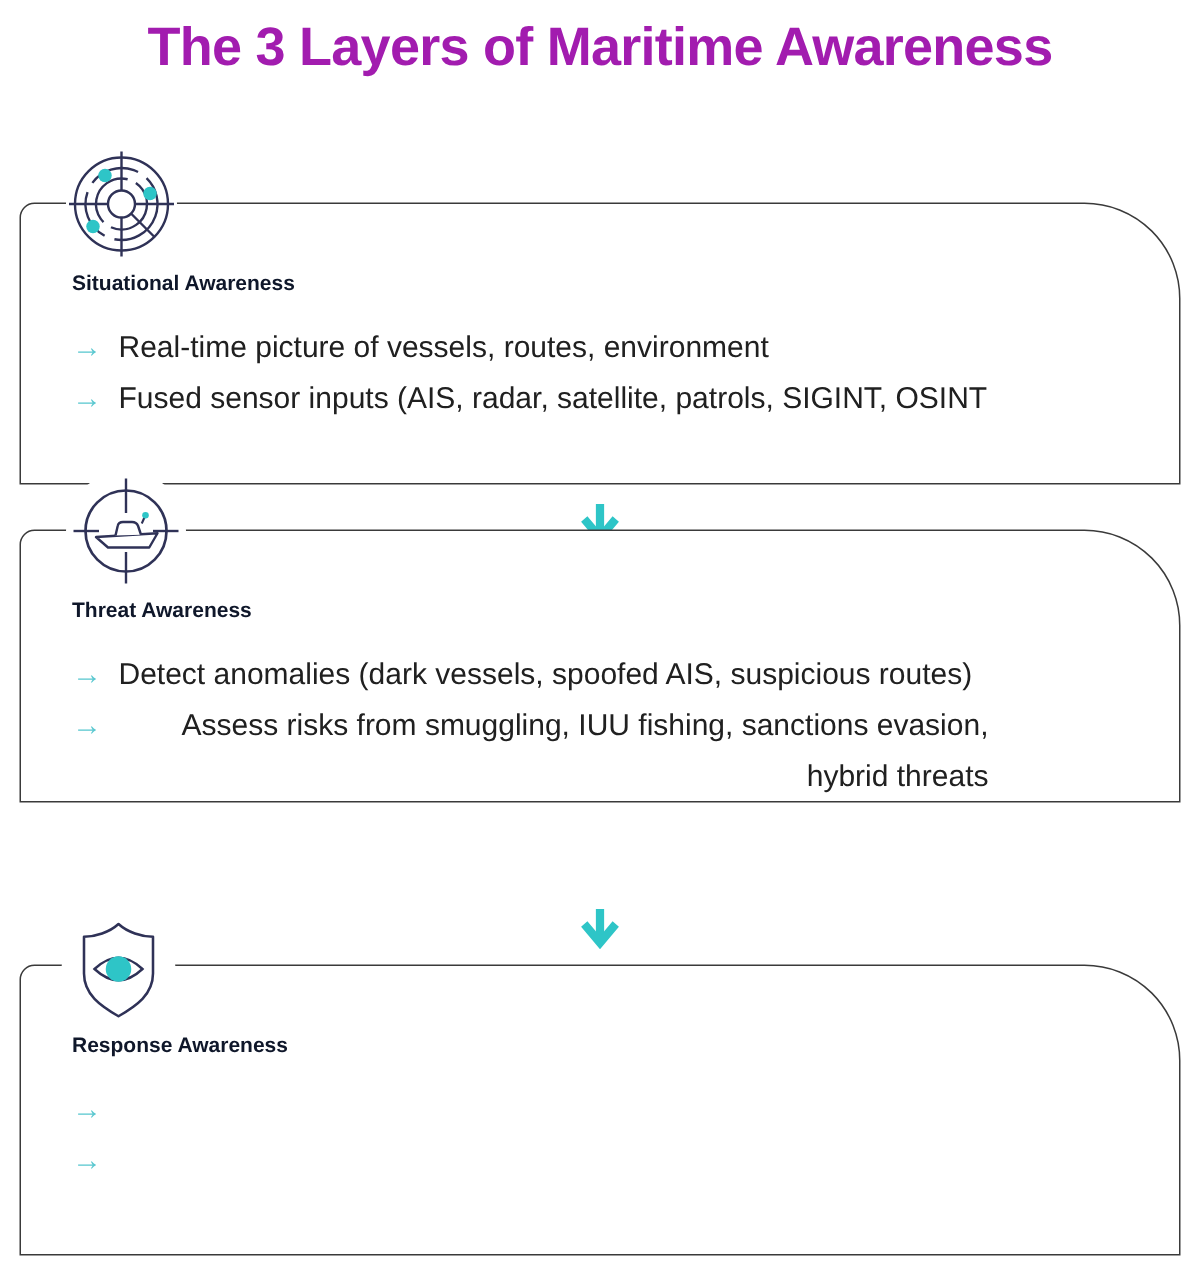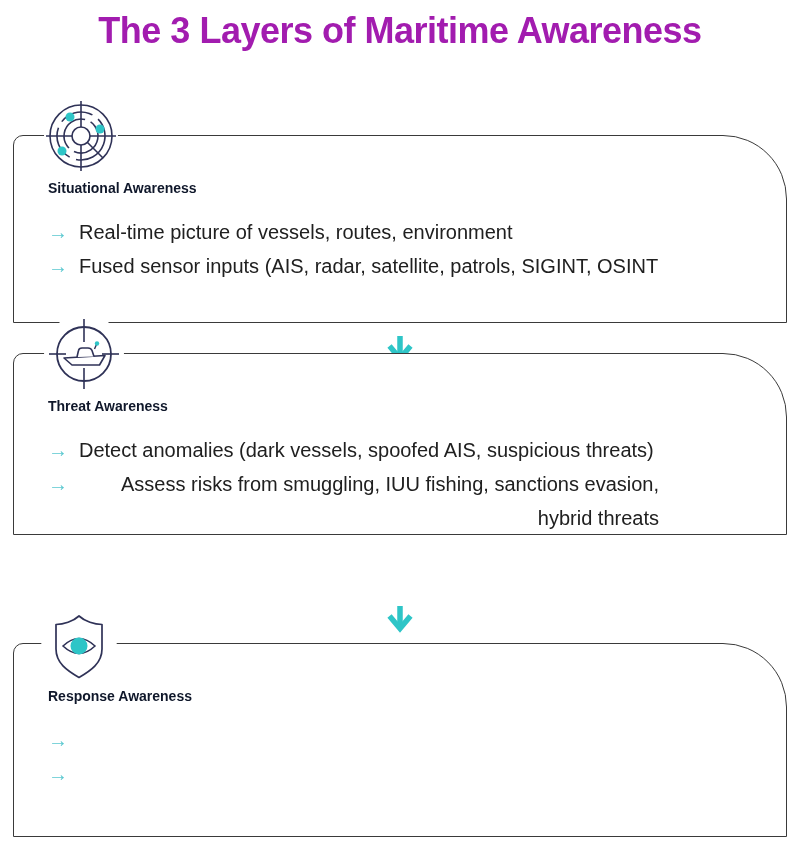--- a/index.html
+++ b/index.html
@@ -96,21 +96,21 @@
     <circle cx="42" cy="42" r="27" fill="none" stroke="#2f3257" stroke-width="1.8"></circle>
     <path d="M22 46 L63 43.5 L57.5 53 L30 53 Z" fill="#ffffff" stroke="#2f3257" stroke-width="1.6" stroke-linejoin="round"></path>
     <path d="M35 45 L36.5 38.5 Q37 36 40 36 L46 36 Q49 36 50 38.5 L52 44.5" fill="#ffffff" stroke="#2f3257" stroke-width="1.6" stroke-linejoin="round"></path>
     <line x1="52.5" y1="37" x2="54.5" y2="32.5" stroke="#2f3257" stroke-width="1.4"></line>
     <circle cx="55" cy="31.5" r="2.2" fill="#2ec5c7"></circle>
   </svg>
   <h2 class="card-heading">Threat Awareness</h2>
   <ul class="bullet-list">
     <li class="bullet-item">
       <span class="bullet-arrow">→</span>
-      <span class="bullet-text">Detect anomalies (dark vessels, spoofed AIS, suspicious threats)</span>
+      <span class="bullet-text">Detect anomalies (dark vessels, spoofed AIS, suspicious routes)</span>
     </li>
     <li class="bullet-item">
       <span class="bullet-arrow">→</span>
       <span class="bullet-text wrap-narrow">Assess risks from smuggling, IUU fishing, sanctions evasion, hybrid threats</span>
     </li>
   </ul>
 </section>
 
 <svg class="connector connector-2" width="28" height="30" viewBox="0 0 28 30">
   <line x1="14" y1="2" x2="14" y2="22" stroke="#2ec5c7" stroke-width="5.5"></line>

